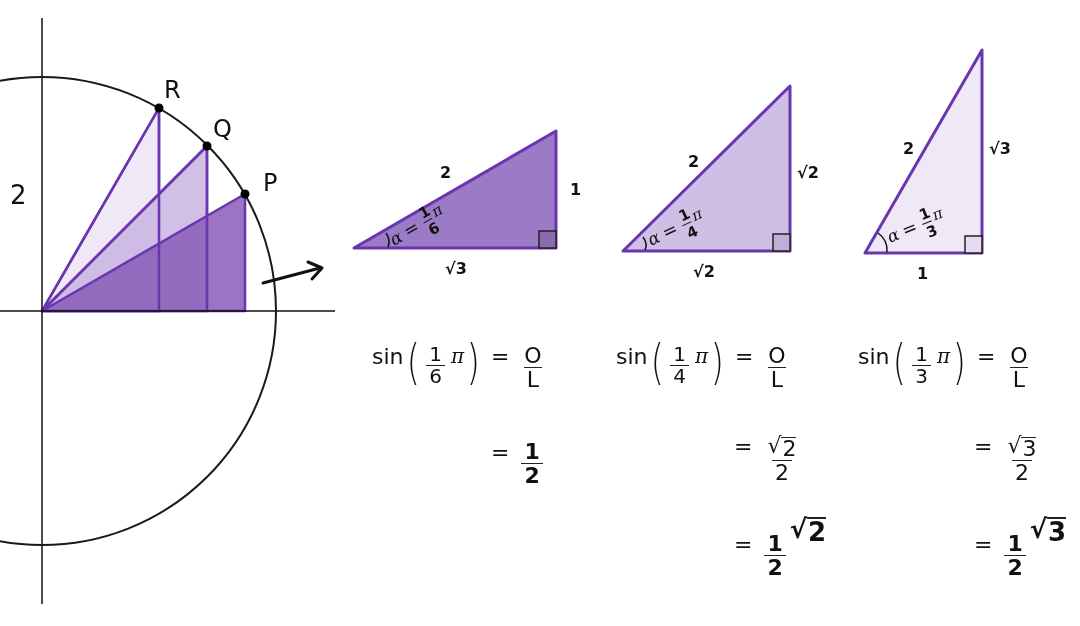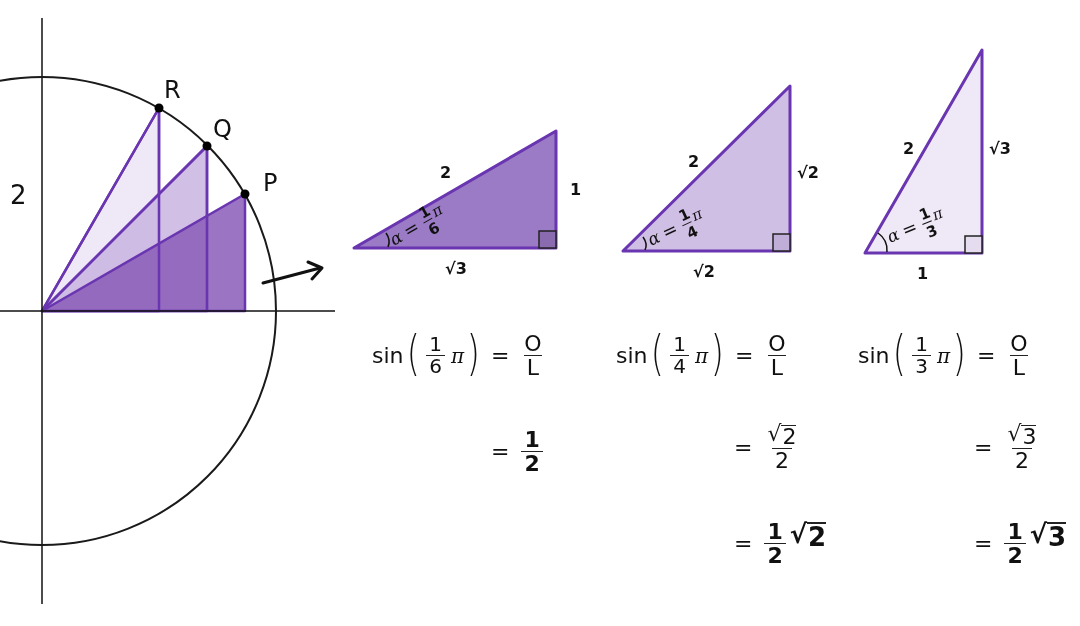--- a/index.html
+++ b/index.html
@@ -2,21 +2,21 @@
 <html><head>
 <meta charset="utf-8">
 <style>
   html, body { margin: 0; padding: 0; background: #ffffff; }
   body { width: 1080px; height: 626px; overflow: hidden; position: relative;
          font-family: "DejaVu Sans", sans-serif; color: #111; }
   svg { position: absolute; left: 0; top: 0; }
   .lbl { font-family: "DejaVu Sans", sans-serif; fill: #111; }
   .bold { font-weight: bold; }
   .serif { font-family: "DejaVu Serif", serif; font-style: italic; }
-  .eq { position: absolute; font-family: "DejaVu Sans", sans-serif; font-size: 22px; color: #111; display: flex; align-items: center; }
+  .eq { position: absolute; font-family: "DejaVu Sans", sans-serif; font-size: 22px; color: #111; display: flex; align-items: flex-start; margin-top: 12px; }
   .frac { display: inline-flex; flex-direction: column; align-items: center; margin: 0 4px; line-height: 1.05; }
   .frac .num { padding: 0 3px; }
   .frac .den { border-top: 1.6px solid #222; padding: 0 3px; }
   .frac.small { font-size: 20px; }
   .paren { font-size: 48px; font-weight: 200; transform: scaleX(0.7); line-height: 1; display: inline-block; margin-top: -6px; }
   .b { font-weight: bold; }
   .sq { display: inline-flex; align-items: flex-start; }
   .sq .rad { font-size: 1em; }
   .sq .under { border-top: 1.6px solid #222; padding-left: 1px; margin-top: 3px; line-height: 1; }
   .b .sq .under { border-top-width: 2.4px; }

